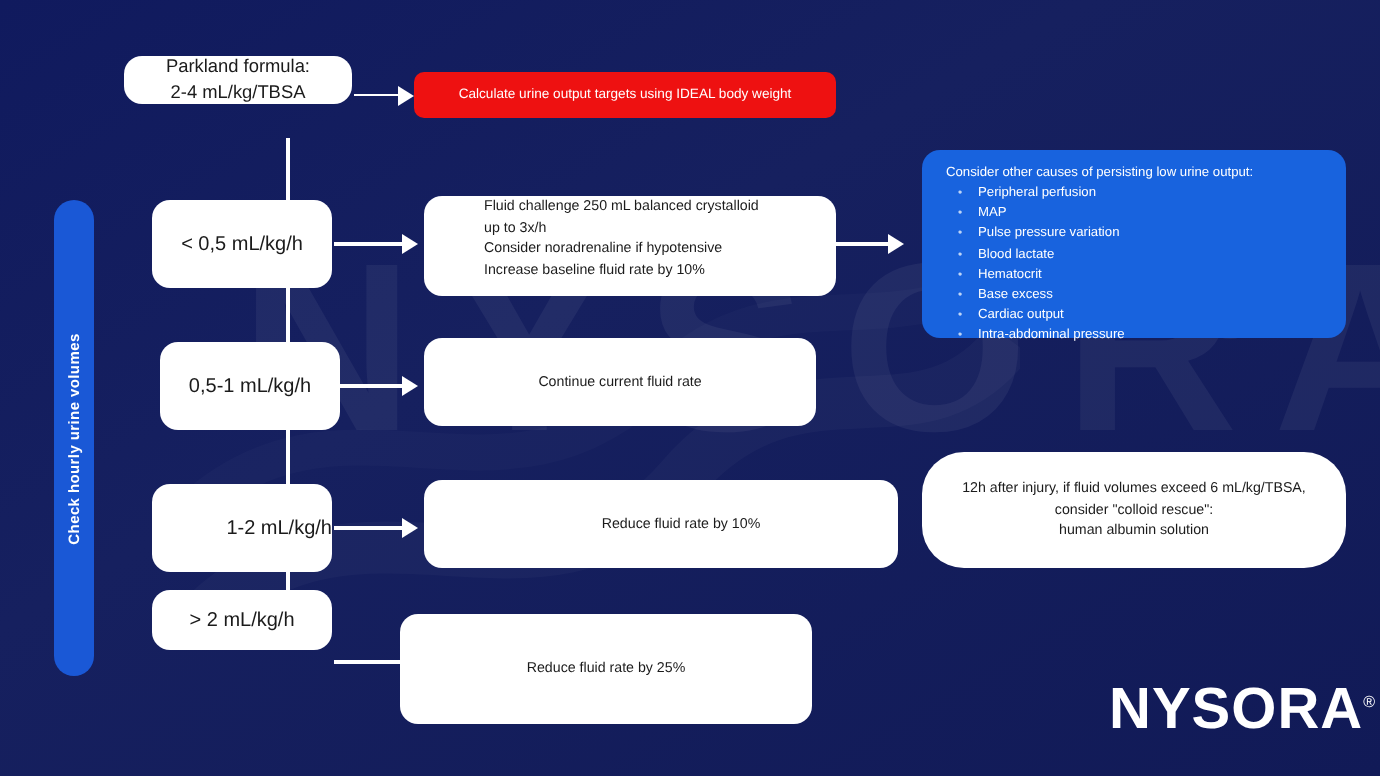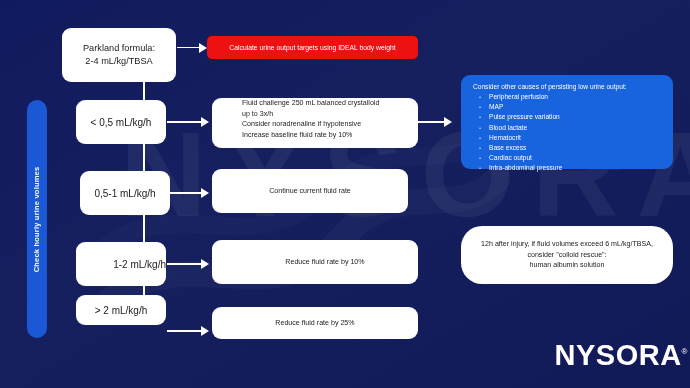--- a/index.html
+++ b/index.html
@@ -193,21 +193,21 @@
   <div class="wm-c">©</div>
   <svg class="wm-swirl" viewBox="0 0 420 230" preserveAspectRatio="none">
     <path d="M10,200 C90,120 180,210 250,130 C310,60 370,120 415,60" stroke="#ffffff" stroke-width="26" fill="none" opacity="0.5"></path>
     <path d="M0,150 C80,70 160,160 240,80 C300,20 360,70 420,20" stroke="#ffffff" stroke-width="18" fill="none" opacity="0.35"></path>
   </svg>
 
   <div class="sidebar-bar">
     <span class="vtext">Check hourly urine volumes</span>
   </div>
 
-  <div class="wbox" style="left:62px; top:28px; width:114px; height:54px; flex-direction:column;">
+  <div class="wbox" style="left:62px; top:28px; width:114px; height:24px; flex-direction:column;">
     <div class="t-title">Parkland formula:</div>
     <div class="t-title">2-4 mL/kg/TBSA</div>
   </div>
 
   <div class="hline" style="left:177px; top:46.5px; width:24px;"></div>
   <div class="arrow-r" style="left:199px; top:42.5px;"></div>
 
   <div class="redbox" style="left:207px; top:36px; width:211px; height:23px;">
     <span>Calculate urine output targets using IDEAL body weight</span>
   </div>
@@ -253,36 +253,36 @@
   <div class="arrow-r" style="left:201px; top:188px;"></div>
   <div class="wbox" style="left:212px; top:169px; width:196px; height:44px;">
     <span class="t-body">Continue current fluid rate</span>
   </div>
 
   <div class="wbox" style="left:76px; top:242px; width:90px; height:44px;justify-content:flex-end;">
     <span class="t-label">1-2 mL/kg/h</span>
   </div>
   <div class="hline" style="left:167px; top:263px; width:36px;"></div>
   <div class="arrow-r" style="left:201px; top:259px;"></div>
-  <div class="wbox" style="left:212px; top:240px; width:206px; height:44px;padding-left:20px;">
+  <div class="wbox" style="left:212px; top:240px; width:237px; height:44px;padding-left:20px;">
     <span class="t-body">Reduce fluid rate by 10%</span>
   </div>
 
   <div class="bluebox" style="left:461px; top:226px; width:212px; height:58px; background:#ffffff; color:#1b1b1b; display:flex; flex-direction:column; align-items:center; justify-content:center; border-radius:21px; padding:6px 10px;">
     <div class="t-body-c">12h after injury, if fluid volumes exceed 6 mL/kg/TBSA,</div>
     <div class="t-body-c">consider "colloid rescue":</div>
     <div class="t-body-c">human albumin solution</div>
   </div>
 
   <div class="wbox" style="left:76px; top:295px; width:90px; height:30px;">
     <span class="t-label">&gt; 2 mL/kg/h</span>
   </div>
   <div class="hline" style="left:167px; top:330px; width:36px;"></div>
   <div class="arrow-r" style="left:201px; top:326px;"></div>
-  <div class="wbox" style="left:212px; top:307px; width:206px; height:32px;">
+  <div class="wbox" style="left:200px; top:307px; width:206px; height:55px;">
     <span class="t-body">Reduce fluid rate by 25%</span>
   </div>
 
   <div class="logo">
     <span>NYSORA</span><sup>®</sup>
   </div>
 
 </div>
 
 </body></html>

